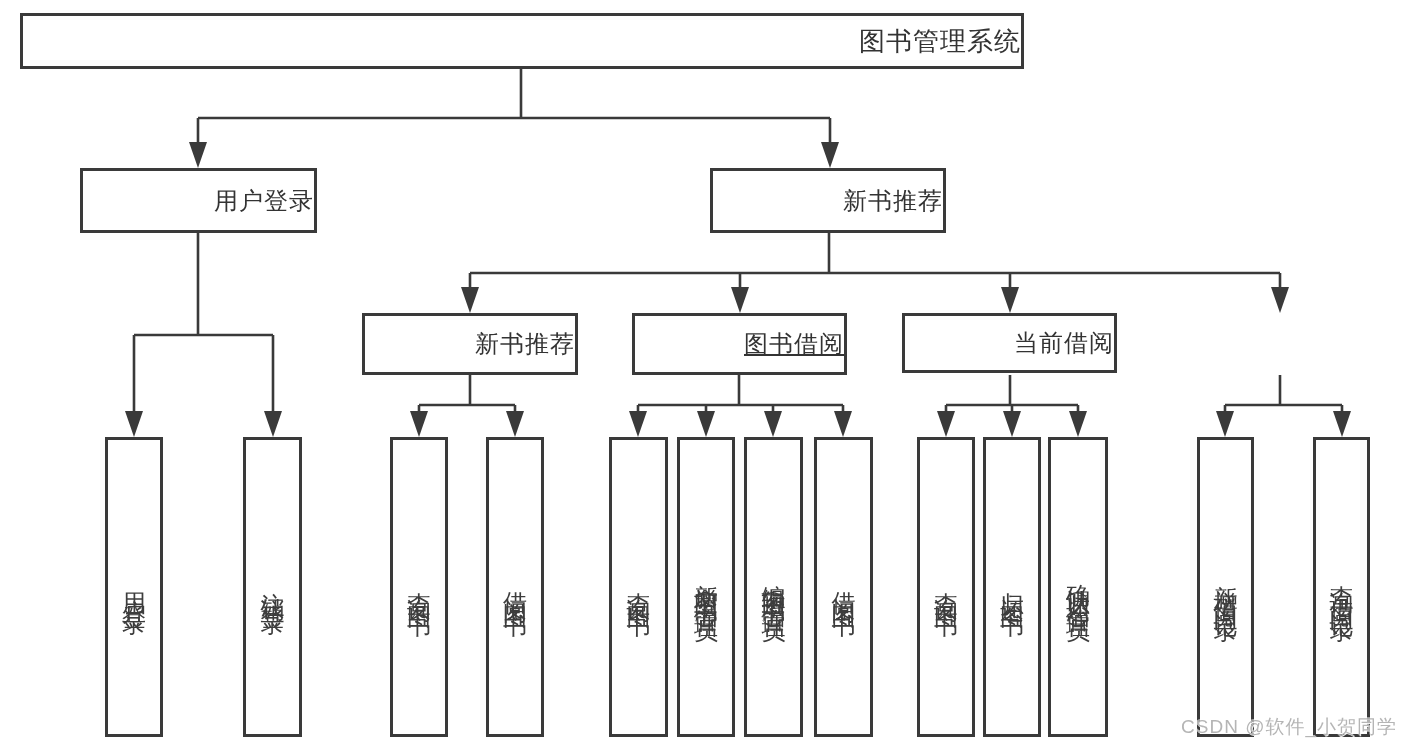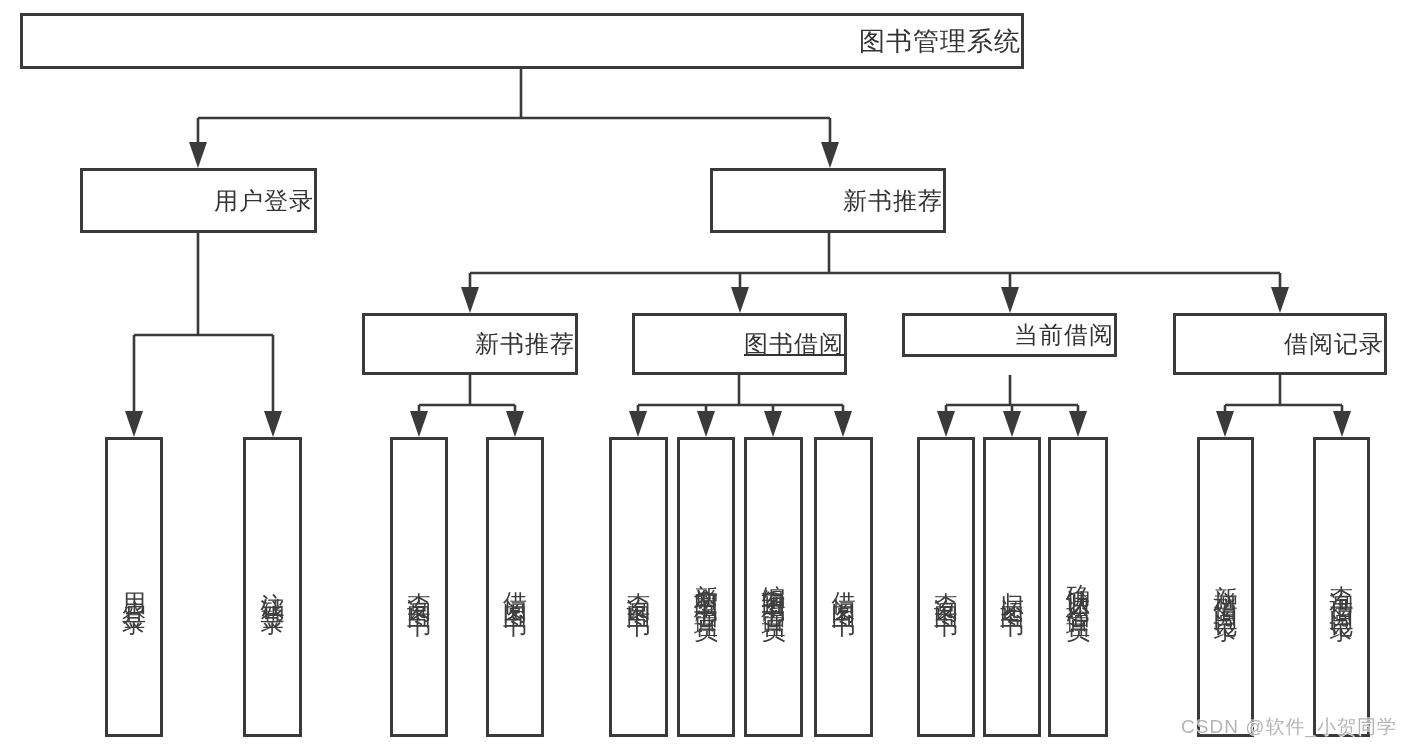--- a/index.html
+++ b/index.html
@@ -124,25 +124,22 @@
   <div class="hbox" style="left:710px; top:168px; width:236px; height:65px;">
     <span>新书推荐</span>
   </div>
 
   <div class="hbox" style="left:362px; top:313px; width:216px; height:62px;">
     <span>新书推荐</span>
   </div>
   <div class="hbox" style="left:632px; top:313px; width:215px; height:62px;text-decoration:underline;">
     <span>图书借阅</span>
   </div>
-  <div class="hbox" style="left:902px; top:313px; width:215px; height:44px;">
+  <div class="hbox" style="left:902px; top:313px; width:215px; height:60px;">
     <span>当前借阅</span>
-  </div>
-  <div class="hbox" style="left:1173px; top:313px; width:214px; height:62px;">
-    <span>借阅记录</span>
   </div>
 
   <div class="vbox" style="left:105px; width:58px;">
     <span class="vtext">用户登录</span>
   </div>
   <div class="vbox" style="left:243px; width:59px;">
     <span class="vtext">注销登录</span>
   </div>
 
   <div class="vbox" style="left:390px; width:58px;">

